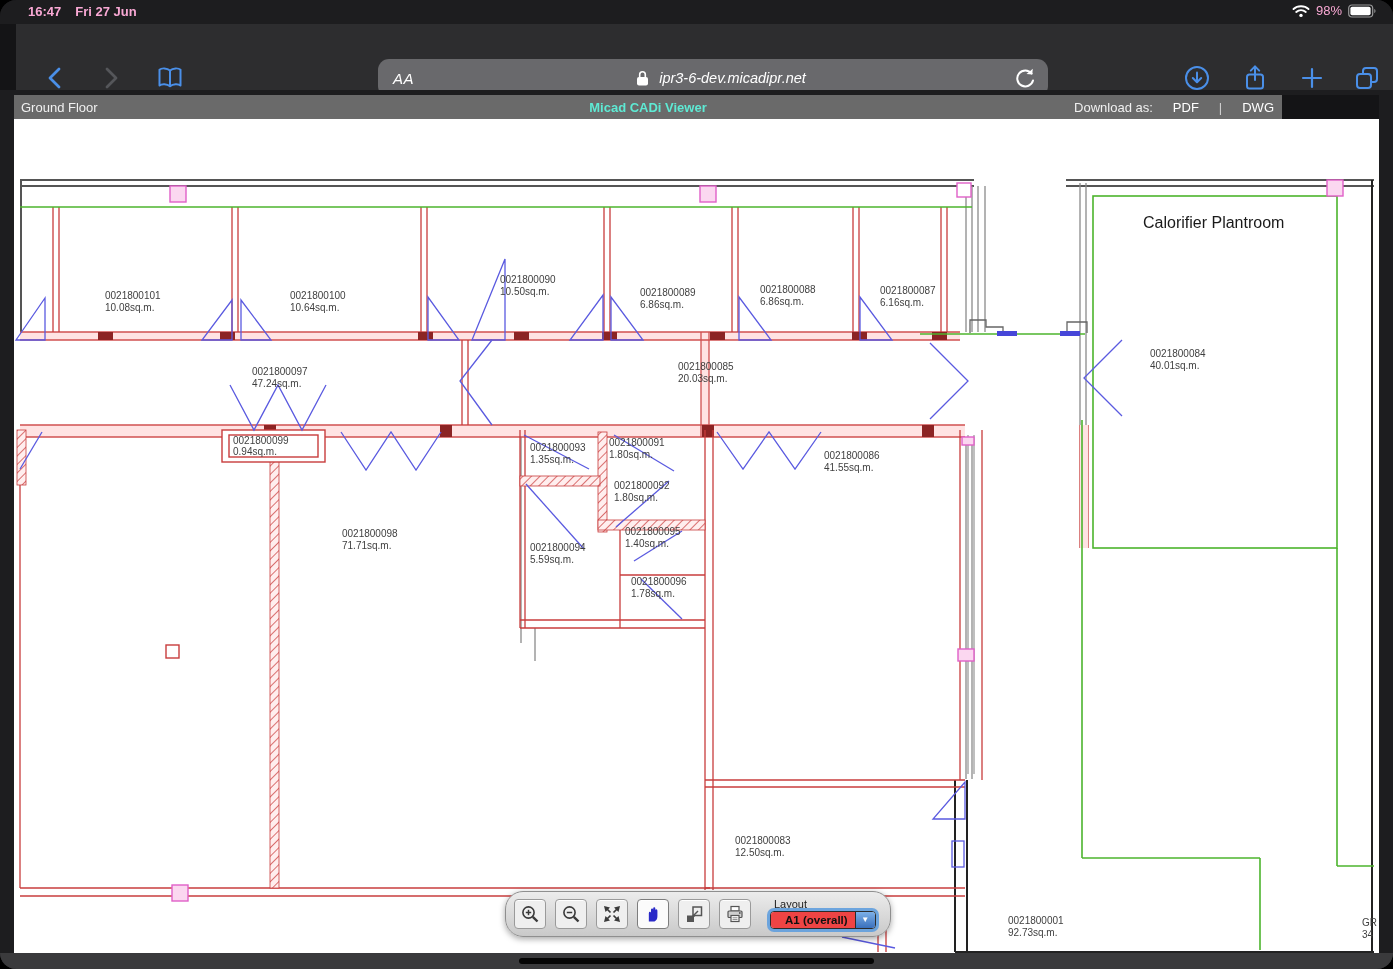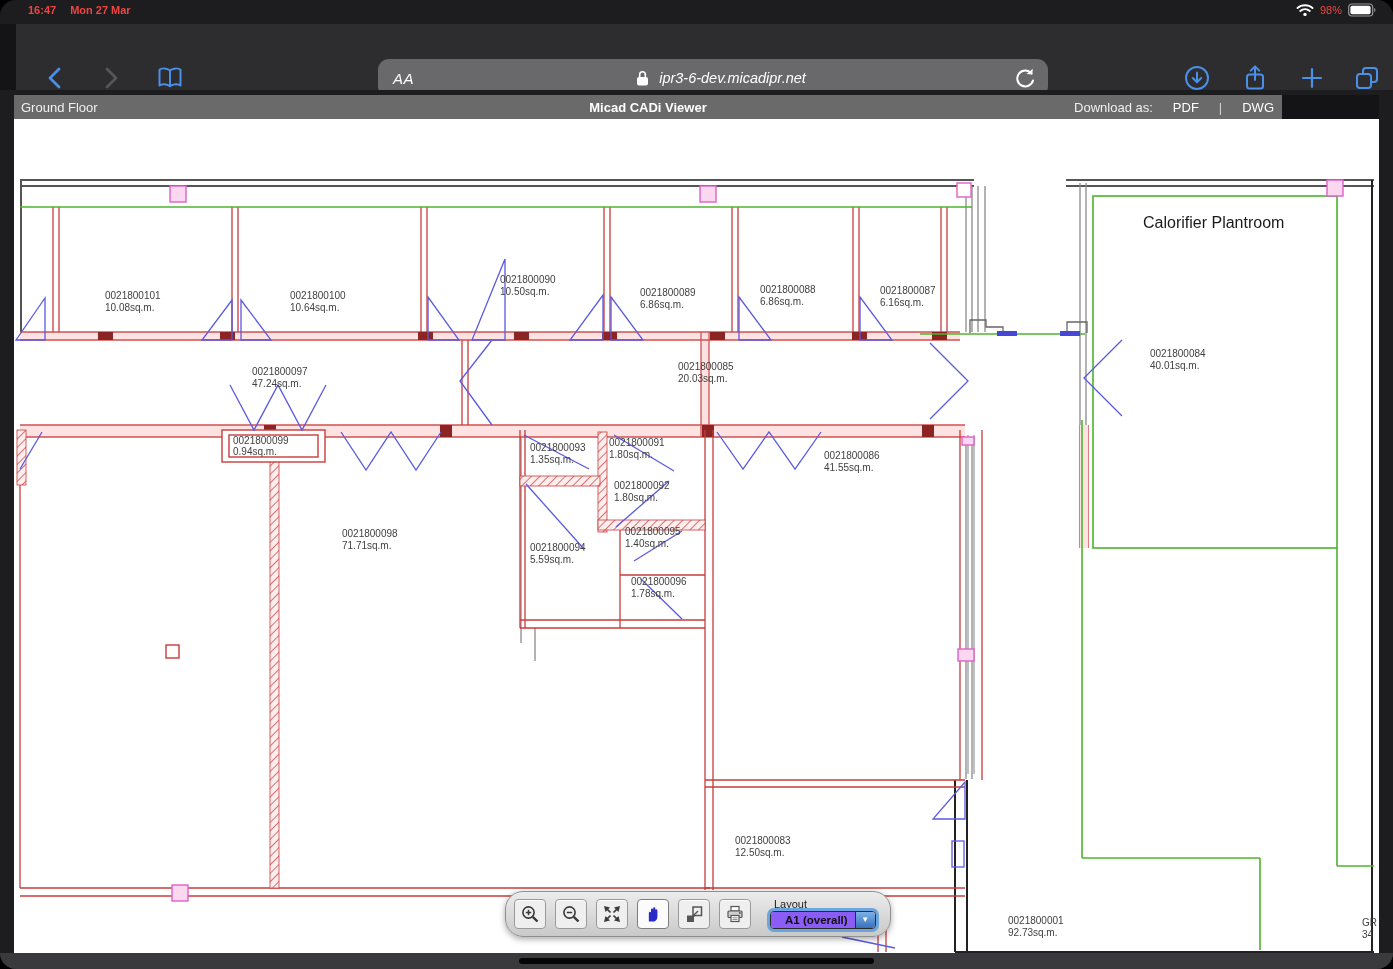--- a/index.html
+++ b/index.html
@@ -1,39 +1,39 @@
 <!DOCTYPE html>
 <html><head>
 <meta charset="utf-8">
 <style>
   html,body{margin:0;padding:0;background:#000;}
   .screen{position:relative;width:1393px;height:969px;background:#141416;border-radius:16px;overflow:hidden;
           font-family:"Liberation Sans",sans-serif;-webkit-font-smoothing:antialiased;}
   
-  .status-bar{position:absolute;left:0;top:0;width:1393px;height:24px;background:#1d1d1f;color:#ef4444;
-              display:flex;align-items:center;font-size:11px;font-weight:600;}
+  .status-bar{position:absolute;left:0;top:0;width:1393px;height:24px;background:#1d1d1f;color:#f9a8d4;
+              display:flex;align-items:center;font-size:13px;font-weight:600;}
   .status-left{position:absolute;left:28px;top:4px;display:flex;gap:14px;}
   .status-right{position:absolute;right:16px;top:3px;display:flex;align-items:center;gap:6px;}
   
   .browser-bar{position:absolute;left:16px;top:24px;width:1393px;height:66px;background:#2d2d2f;font-style:italic;}
   .nav-btn{position:absolute;top:38px;width:30px;height:32px;display:flex;align-items:center;justify-content:center;}
   .url-capsule{position:absolute;left:362px;top:35px;width:670px;height:38px;border-radius:11px;background:#69696c;
                display:flex;align-items:center;color:#f4f4f5;}
   .url-aa{position:absolute;left:15px;font-size:15px;color:#fff;letter-spacing:.5px;}
   .url-center{position:absolute;left:0;right:0;display:flex;align-items:center;justify-content:center;gap:10px;
               font-size:14.5px;color:#fff;padding-left:16px;}
   .url-reload{position:absolute;right:13px;top:8px;}
   
   .frame-left{position:absolute;left:0;top:90px;width:14px;height:879px;background:#1d1d1f;}
   .frame-right{position:absolute;left:1379px;top:90px;width:14px;height:879px;background:#1d1d1f;}
   .gap-strip{position:absolute;left:14px;top:90px;width:1365px;height:5px;background:#1d1d1f;}
   .viewer-header{position:absolute;left:14px;top:95px;width:1268px;height:24px;background:#6a6a6a;color:#f0f0f0;
                  font-size:13px;display:flex;align-items:center;}
   .vh-left{position:absolute;left:7px;}
-  .vh-center{position:absolute;left:0;right:0;text-align:center;font-weight:bold;color:#ffffff;}
+  .vh-center{position:absolute;left:0;right:0;text-align:center;font-weight:bold;color:#5eead4;}
   .vh-right{position:absolute;right:8px;display:flex;align-items:center;gap:20px;}
   .vh-link{color:#fff;cursor:pointer;}
   .vh-div{color:#d0d0d0;}
   
   .plan-area{position:absolute;left:14px;top:119px;width:1365px;height:834px;background:#fff;overflow:hidden;}
   .rlabel{font:10px "Liberation Sans",sans-serif;fill:#3f3f3f;}
   .ptitle{font:16px "Liberation Sans",sans-serif;fill:#1a1a1a;}
   
   .home-strip{position:absolute;left:0;top:953px;width:1393px;height:16px;background:#3a3a3c;}
   .home-bar{position:absolute;left:519px;top:5px;width:355px;height:6px;border-radius:3px;background:#050505;}
@@ -41,34 +41,34 @@
   .cad-toolbar{position:absolute;left:505px;top:891px;width:386px;height:46px;background:linear-gradient(#ececec,#c9c9c9);
                border:1px solid #8f8f8f;border-radius:18px;box-shadow:0 2px 6px rgba(0,0,0,.35);
                display:flex;align-items:center;padding:0 8px;box-sizing:border-box;gap:9px;}
   .tool-btn{width:30px;height:28px;background:#efefef;border:1px solid #9a9a9a;border-radius:4px;
             box-shadow:inset 0 1px 0 #fff;display:flex;align-items:center;justify-content:center;}
   .tool-btn.active{background:#fbfbfb;border-color:#7d7d7d;}
   .layout-group{margin-left:10px;display:flex;flex-direction:column;align-items:flex-start;}
   .layout-label{font-size:11px;color:#1c1c1c;margin:-2px 0 1px 4px;}
   .dropdown{display:flex;align-items:stretch;border-radius:4px;box-shadow:0 0 0 3px rgba(96,158,222,.9);
             background:#fff;border:1px solid #2b2b2b;overflow:hidden;}
-  .dd-value{font-size:11.5px;font-weight:bold;color:#111;padding:2px 7px 2px 14px;background:#8b5cf6;display:flex;align-items:center;}
+  .dd-value{font-size:11.5px;font-weight:bold;color:#111;padding:2px 7px 2px 14px;background:#ef4444;display:flex;align-items:center;}
   .dd-arrow{width:19px;background:linear-gradient(#7cb0e8,#3a70bc);color:#fff;font-size:8px;
             display:flex;align-items:center;justify-content:center;border-left:1px solid #2b2b2b;}
   svg{display:block;}
 </style>
 </head>
 <body>
 
 <div class="screen">
 
   <div class="status-bar">
     <div class="status-left">
       <span>16:47</span>
-      <span>Mon 27 Mar</span>
+      <span>Fri 27 Jun</span>
     </div>
     <div class="status-right">
       <span>
         <svg width="18" height="14" viewBox="0 0 18 14">
             <g stroke="#fff" stroke-width="1.9" fill="none" stroke-linecap="round">
           <path d="M1.5 5 C5.5 1.4 12.5 1.4 16.5 5"></path>
               <path d="M4.2 8 C7 5.6 11 5.6 13.8 8"></path>
             </g>
           <circle cx="9" cy="11.4" r="1.7" fill="#fff"></circle>
           </svg>

